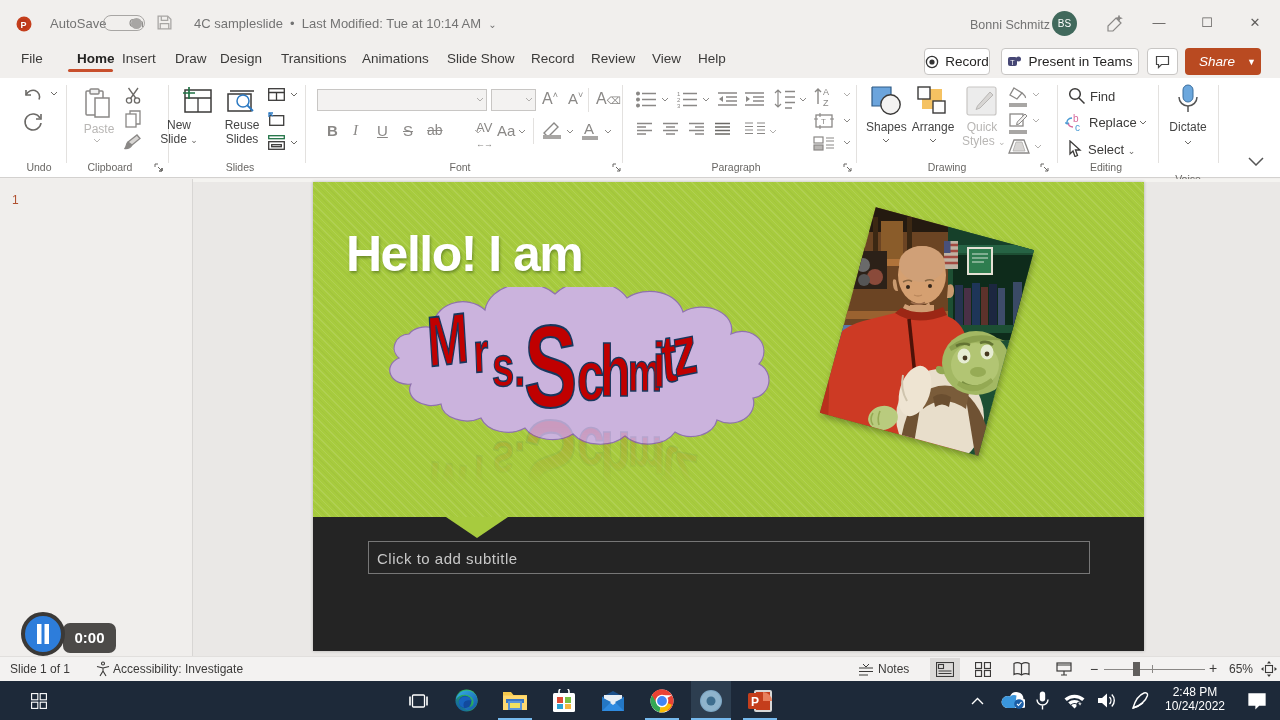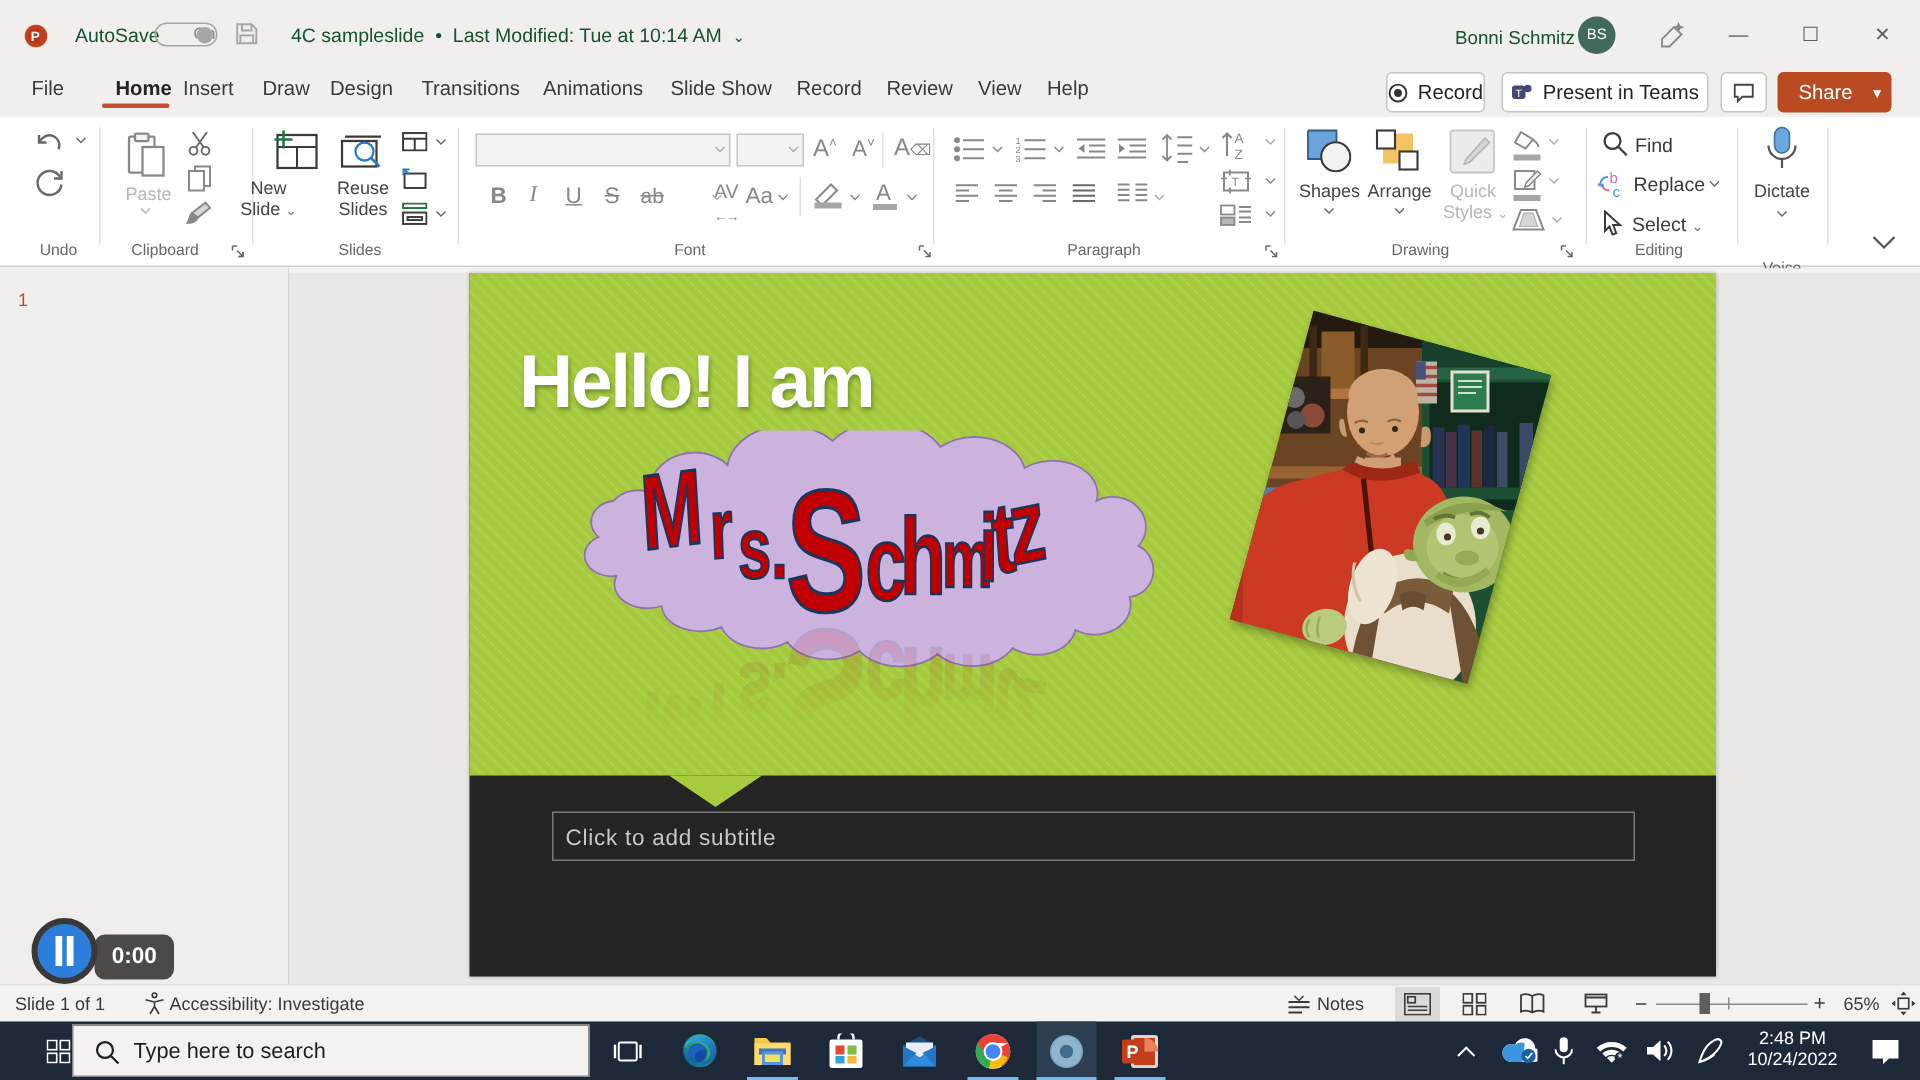--- a/index.html
+++ b/index.html
@@ -3,21 +3,21 @@
 <meta charset="utf-8">
 <style>
 * { margin:0; padding:0; box-sizing:border-box; }
 html,body { width:1280px; height:720px; overflow:hidden; font-family:"Liberation Sans", sans-serif; }
 #app { position:relative; width:1280px; height:720px; background:#f1efed; }
 .abs { position:absolute; }
 
 
 #titlebar { position:absolute; left:0; top:0; width:1280px; height:46px; background:#f1efed; }
 #ppticon { position:absolute; left:16px; top:16px; width:16px; height:16px; }
-.graytxt { color:#14532d; font-size:13px; }
+.graytxt { color:#737373; font-size:13px; }
 #autosave { position:absolute; left:50px; top:16px; }
 #aspill { position:absolute; left:103px; top:15px; width:42px; height:16px; border:1px solid #a8a6a4; border-radius:8px; color:#868482; font-size:11px; }
 #aspill .knob { position:absolute; right:2px; top:1.5px; width:11px; height:11px; border-radius:50%; background:#a8a6a4; }
 #saveic { position:absolute; left:156px; top:14px; }
 #doctitle { position:absolute; left:194px; top:16px; white-space:nowrap; }
 #searchbox { position:absolute; left:512px; top:9px; width:337px; height:29px; background:#e7e5e3; border:1px solid #d2d0ce; border-radius:4px; }
 #searchbox span { position:absolute; left:36px; top:6px; color:#888684; font-size:13px; }
 #username { position:absolute; left:970px; top:18px; font-size:12.5px !important; }
 #avatar { position:absolute; left:1052px; top:11px; width:25px; height:25px; border-radius:50%; background:#41695c; color:#fff; font-size:10px; text-align:center; line-height:25px; }
 .winbtn { position:absolute; top:10px; width:28px; height:26px; color:#5f5d5b; font-size:13px; text-align:center; line-height:26px; }
@@ -122,21 +122,21 @@
     <div class="topbtn" style="left:1001px;width:138px;"><svg width="15" height="15" viewBox="0 0 15 15">
           <rect x="1" y="3" width="9" height="9" rx="2" fill="#464775"></rect>
           <text x="5.5" y="10.5" font-size="7" fill="#fff" text-anchor="middle" font-family="Liberation Sans">T</text>
           <circle cx="11.5" cy="5" r="2.5" fill="#464775"></circle>
         </svg>Present in Teams</div>
     <div class="topbtn" style="left:1147px;width:31px;">
         <svg width="15" height="14" viewBox="0 0 15 14" fill="none" stroke="#444" stroke-width="1.2">
           <path d="M1.5 1.5 h12 v8 h-7 l-3 3 v-3 h-2 z"></path>
         </svg>
       </div>
-    <div id="sharebtn" style="left:1185px;width:76px;">
+    <div id="sharebtn" style="left:1185px;width:76px;font-style:italic;">
       <svg style="margin:0 5px 0 9px;" width="14" height="14" viewBox="0 0 14 14" fill="none" stroke="#fff" stroke-width="1.2">
           <path d="M7 9 V1.5 M4.5 4 L7 1.5 L9.5 4"></path>
           <path d="M3 6 H1.5 v6.5 h11 V6 H11"></path>
         </svg>
       Share
       <span style="width:1px;height:17px;background:#d27a5c;margin-left:7px;"></span>
       <span style="font-size:9px;margin:0 5px;">▼</span>
     </div>
   </div>
 
@@ -632,27 +632,20 @@
 
   <div id="taskbar">
     <div class="tbicon" style="left:19px;">
       <svg width="16" height="16" viewBox="0 0 16 16" fill="none" stroke="#fff" stroke-width="1.1">
           <rect x="0.6" y="0.6" width="6.2" height="6.2"></rect>
           <rect x="9.2" y="0.6" width="6.2" height="6.2"></rect>
           <rect x="0.6" y="9.2" width="6.2" height="6.2"></rect>
           <rect x="9.2" y="9.2" width="6.2" height="6.2"></rect>
         </svg>
     </div>
-    <div id="tsearch">
-      <svg style="position:absolute;left:14px;top:9px;" width="17" height="17" viewBox="0 0 17 17" fill="none" stroke="#1f1f1f" stroke-width="1.5">
-          <circle cx="7" cy="7" r="5.3"></circle>
-          <path d="M11 11 L16 16"></path>
-        </svg>
-      <span>Type here to search</span>
-    </div>
     <div class="tbicon" style="left:398px;">
       <svg width="21" height="18" viewBox="0 0 21 18" fill="none" stroke="#fff" stroke-width="1.3">
           <rect x="4.5" y="3" width="12" height="12" rx="1"></rect>
           <path d="M2 4.5 v9 M19 4.5 v9" stroke-width="1.6"></path>
         </svg>
     </div>
     <div class="tbicon" style="left:446px;" id="edgeic">
         <svg width="25" height="25" viewBox="0 0 26 26">
           <defs>
             <linearGradient id="eg1" x1="0.1" y1="0.9" x2="0.9" y2="0.1">

